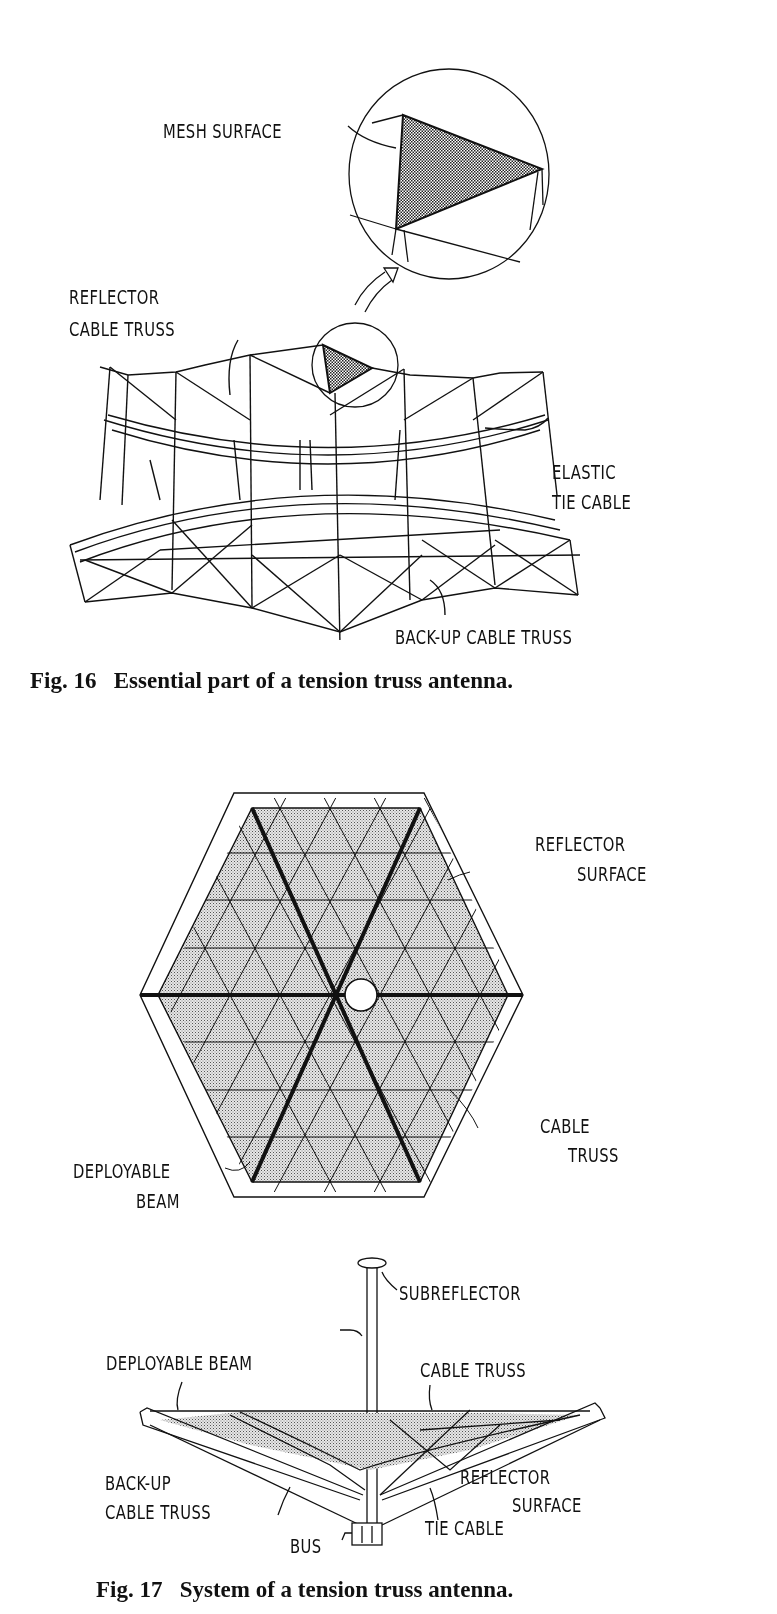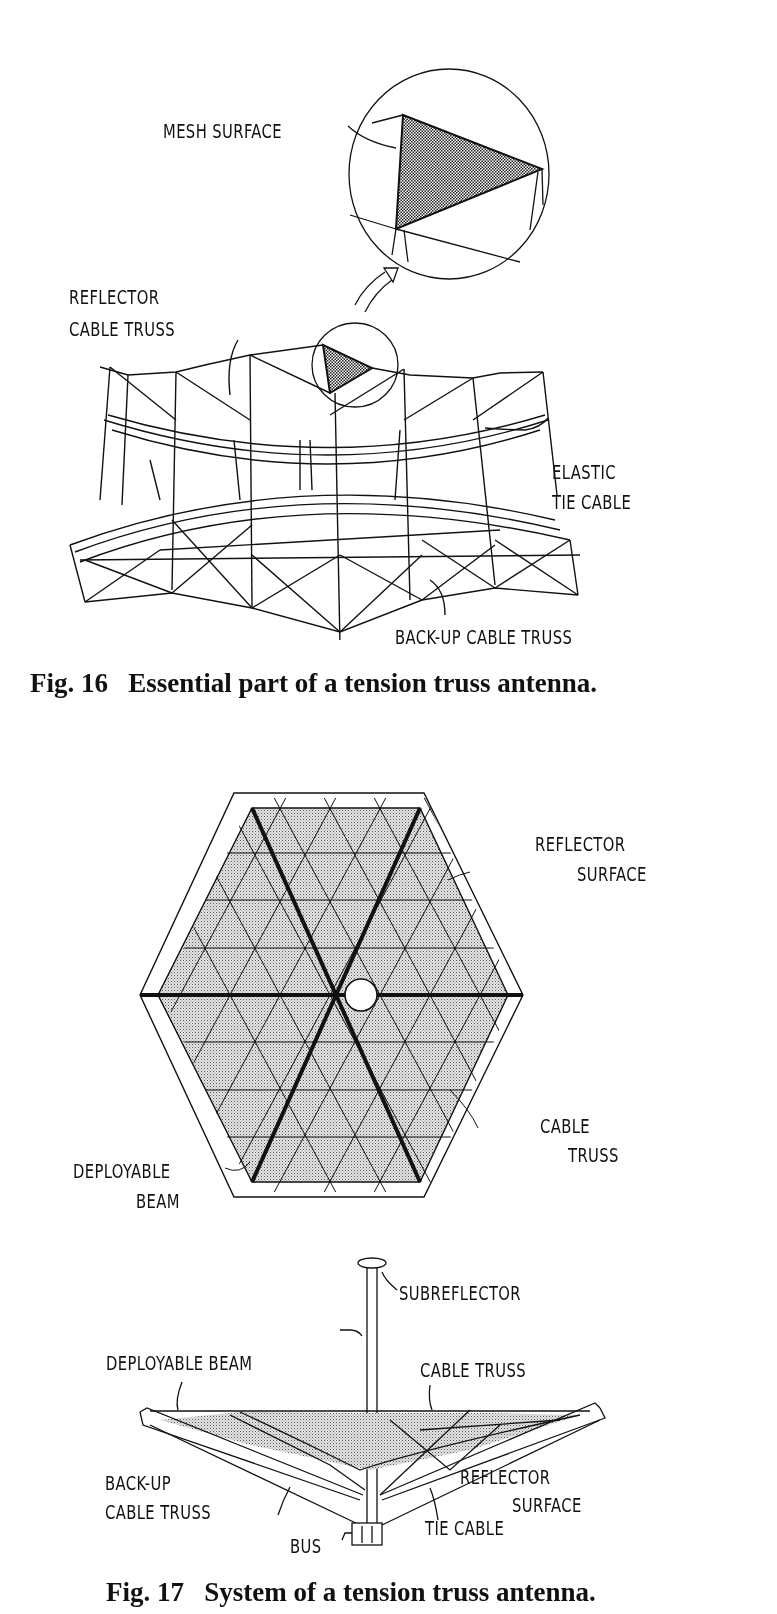--- a/index.html
+++ b/index.html
@@ -1,18 +1,18 @@
 <!DOCTYPE html>
 <html><head>
   <meta charset="utf-8">
   <style>
     html, body { margin: 0; padding: 0; background: #ffffff; }
     body { width: 777px; height: 1614px; position: relative; overflow: hidden; font-family: "DejaVu Sans", sans-serif; color: #111; }
     .lbl { position: absolute; font-family: "DejaVu Sans Condensed", "DejaVu Sans", sans-serif; font-size: 20px; letter-spacing: 0.5px; line-height: 30px; color: #111; white-space: pre; transform: scaleX(0.82); transform-origin: left top; }
-    .cap { position: absolute; font-family: "Liberation Serif", "DejaVu Serif", serif; font-weight: bold; font-size: 27px; color: #111; white-space: pre; }
+    .cap { position: absolute; font-family: "Liberation Serif", "DejaVu Serif", serif; font-weight: bold; font-size: 23px; color: #111; white-space: pre; }
     svg { position: absolute; left: 0; top: 0; }
   </style>
 </head>
 <body>
 
 <svg width="777" height="640" viewBox="0 0 777 640">
   <defs>
     <pattern id="mesh" width="3" height="3" patternUnits="userSpaceOnUse">
       <rect width="3" height="3" fill="#fff"></rect>
       <rect width="1.5" height="1.5" fill="#222"></rect>
@@ -216,13 +216,13 @@
 <div class="lbl" style="left:399px;top:1278px;">SUBREFLECTOR</div>
 <div class="lbl" style="left:106px;top:1348px;">DEPLOYABLE BEAM</div>
 <div class="lbl" style="left:420px;top:1355px;">CABLE TRUSS</div>
 <div class="lbl" style="left:105px;top:1468px;">BACK-UP</div>
 <div class="lbl" style="left:105px;top:1497px;">CABLE TRUSS</div>
 <div class="lbl" style="left:460px;top:1462px;">REFLECTOR</div>
 <div class="lbl" style="left:512px;top:1490px;">SURFACE</div>
 <div class="lbl" style="left:425px;top:1513px;">TIE CABLE</div>
 <div class="lbl" style="left:290px;top:1531px;">BUS</div>
 
-<div class="cap" style="left:106px;top:1577px;">Fig. 17   System of a tension truss antenna.</div>
+<div class="cap" style="left:96px;top:1577px;">Fig. 17   System of a tension truss antenna.</div>
 
 </body></html>

